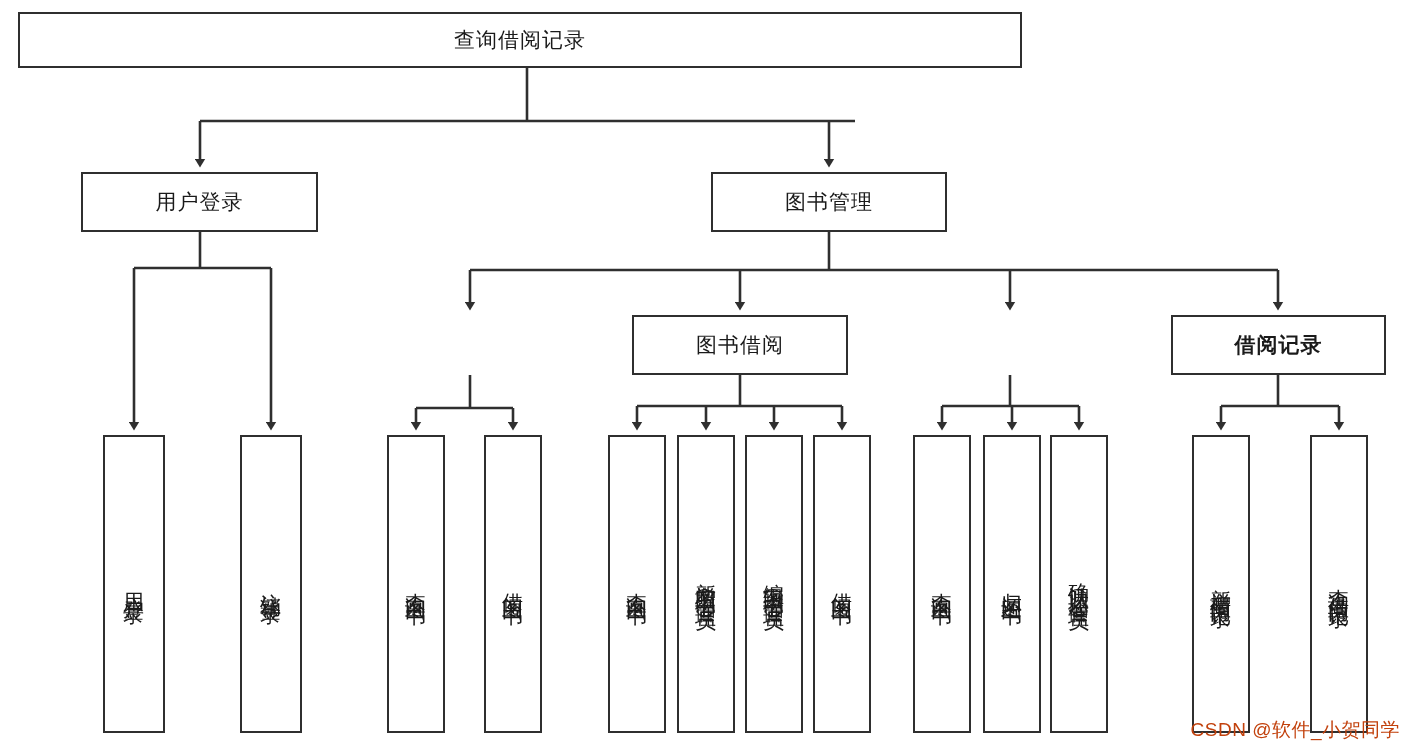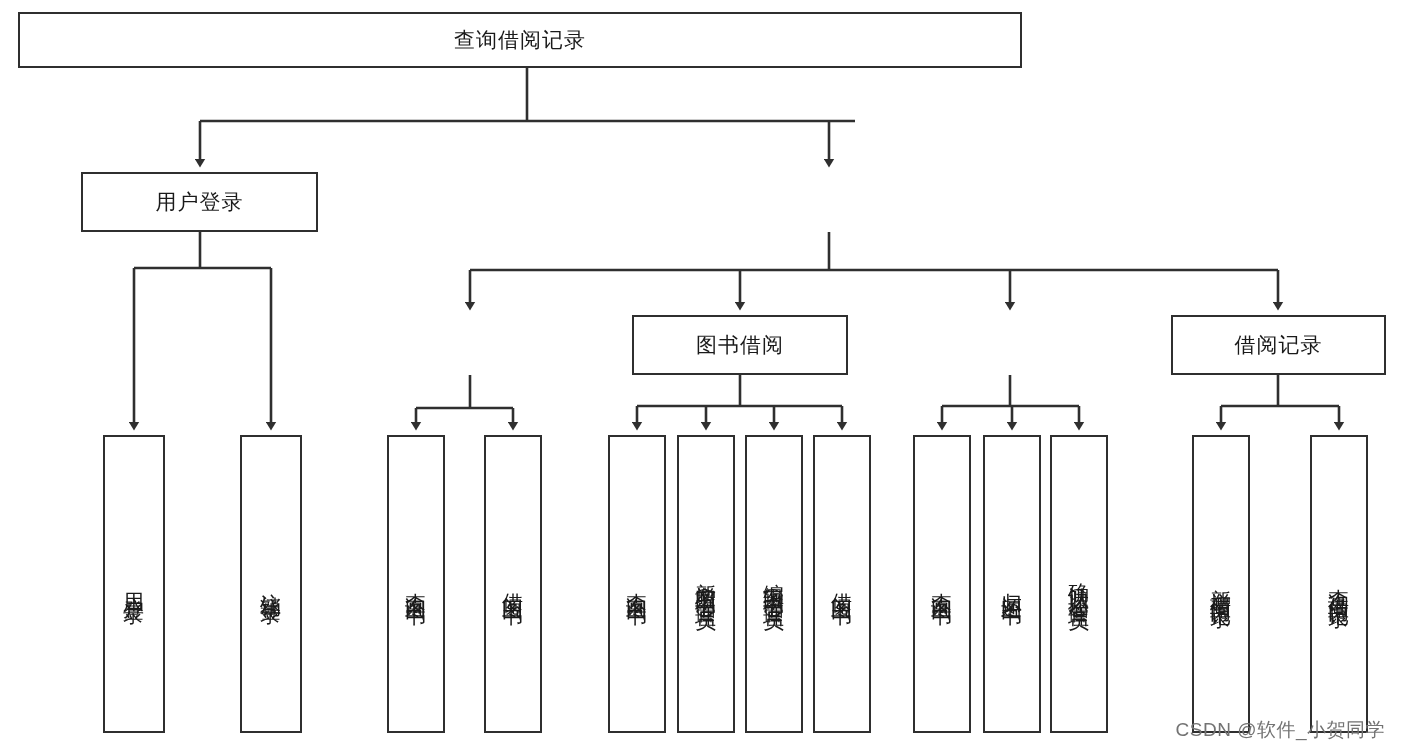--- a/index.html
+++ b/index.html
@@ -46,24 +46,24 @@
     line-height: 1;
     padding: 6px 0;
   }
   .node.vert .label {
     writing-mode: vertical-rl;
     text-orientation: upright;
     white-space: nowrap;
   }
   .watermark {
     position: absolute;
-    right: 20px;
+    right: 5px;
     bottom: 4px;
     font-size: 19px;
-    color: #737373;
+    color: #c2410c;
     letter-spacing: 0.5px;
     white-space: nowrap;
   }
 </style>
 </head>
 <body>
 
 <div id="canvas">
 
   <svg class="edges" viewBox="0 0 1405 747" xmlns="http://www.w3.org/2000/svg">
@@ -116,25 +116,28 @@
     </g>
   </svg>
 
   <div class="node horiz" id="node-root" style="left: 18px; top: 12px; width: 1004px; height: 56px;">
       <span class="label">查询借阅记录</span>
     </div>
 
   <div class="node horiz" id="node-l2-0" style="left: 81px; top: 172px; width: 237px; height: 60px;">
       <span class="label">用户登录</span>
     </div>
+  <div class="node horiz" id="node-l2-1" style="left: 711px; top: 172px; width: 236px; height: 60px;">
+      <span class="label">图书管理</span>
+    </div>
 
   <div class="node horiz" id="node-l3-1" style="left: 632px; top: 315px; width: 216px; height: 60px;">
       <span class="label">图书借阅</span>
     </div>
-  <div class="node horiz" id="node-l3-3" style="left: 1171px; top: 315px; width: 215px; height: 60px;">
+  <div class="node horiz" id="node-l3-3" style="left: 1171px; top: 315px; width: 215px; height: 60px; font-weight: bold;">
       <span class="label">借阅记录</span>
     </div>
 
   <div class="node vert" id="node-leaf-0" style="left: 103px; top: 435px; width: 62px; height: 298px;">
       <span class="label">用户登录</span>
     </div>
   <div class="node vert" id="node-leaf-1" style="left: 240px; top: 435px; width: 62px; height: 298px;">
       <span class="label">注销登录</span>
     </div>
   <div class="node vert" id="node-leaf-2" style="left: 387px; top: 435px; width: 58px; height: 298px;">

